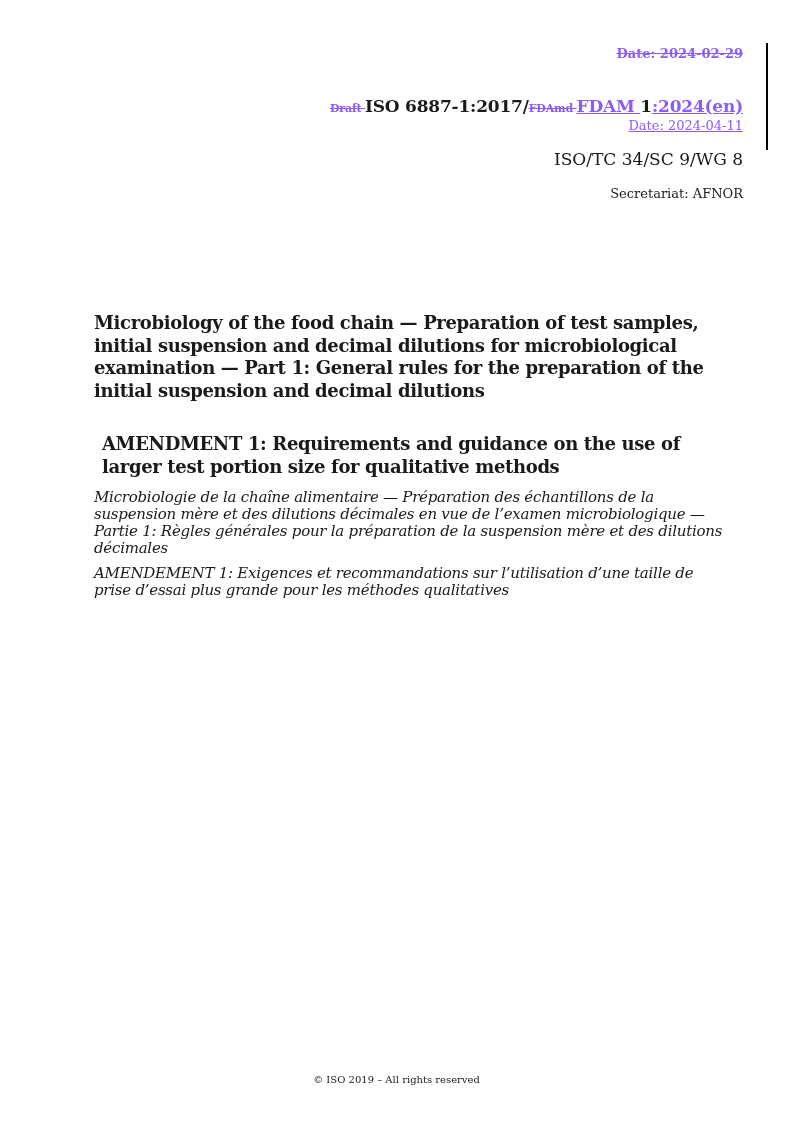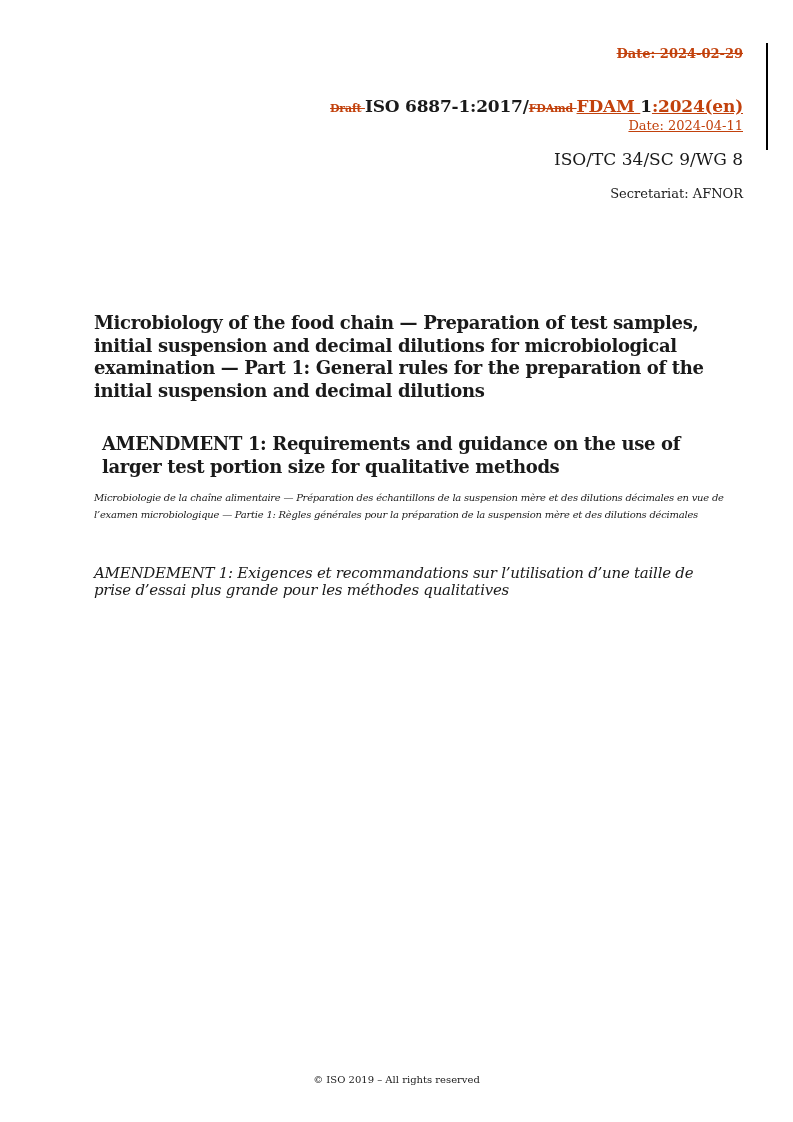--- a/index.html
+++ b/index.html
@@ -1,37 +1,37 @@
 <!DOCTYPE html>
 <html><head>
 <meta charset="utf-8">
 <style>
   html, body { margin: 0; padding: 0; background: #ffffff; }
   body { width: 793px; height: 1122px; position: relative; overflow: hidden;
          font-family: "DejaVu Serif", "Liberation Serif", serif; color: #1a1a1a; }
   .page { position: absolute; inset: 0; }
 
-  .rev { color: #c2410c; }
+  .rev { color: #8b5cf6; }
   .del { text-decoration: line-through; }
   .ins { text-decoration: underline; }
 
   .hdr-right { position: absolute; right: 50px; text-align: right; white-space: nowrap; }
   .old-date { top: 46px; font-size: 13px; font-weight: bold; }
   .doc-id { top: 96px; font-size: 17px; font-weight: bold; letter-spacing: -0.2px; }
   .doc-id .small { font-size: 11px; }
   .new-date { top: 118px; font-size: 13px; }
   .committee { top: 149px; font-size: 17px; }
   .secretariat { top: 186px; font-size: 13px; margin-left: 28px; }
 
   .change-bar { position: absolute; left: 766px; top: 43px; width: 1.5px; height: 107px; background: #000; }
 
   .title-block { position: absolute; left: 94px; width: 640px; }
   .main-title { top: 312px; font-size: 18px; font-weight: bold; line-height: 22.5px; margin: 0; letter-spacing: -0.35px; }
   .amd-title { top: 425px; font-size: 18px; font-weight: bold; line-height: 22.5px; margin: 8px; letter-spacing: -0.35px; }
-  .fr-title { top: 489px; font-size: 10px; font-style: italic; line-height: 17px; margin: 0; letter-spacing: -0.25px; }
+  .fr-title { top: 489px; font-size: 15px; font-style: italic; line-height: 17px; margin: 0; letter-spacing: -0.25px; }
   .fr-amd { top: 565px; font-size: 15px; font-style: italic; line-height: 17px; margin: 0; letter-spacing: -0.25px; }
 
   .footer { position: absolute; top: 1074px; left: 0; width: 793px; text-align: center; font-size: 10px; }
 </style>
 </head>
 <body>
 
 <div class="page">
 
   <div class="hdr-right old-date rev del">Date: 2024-02-29</div>

